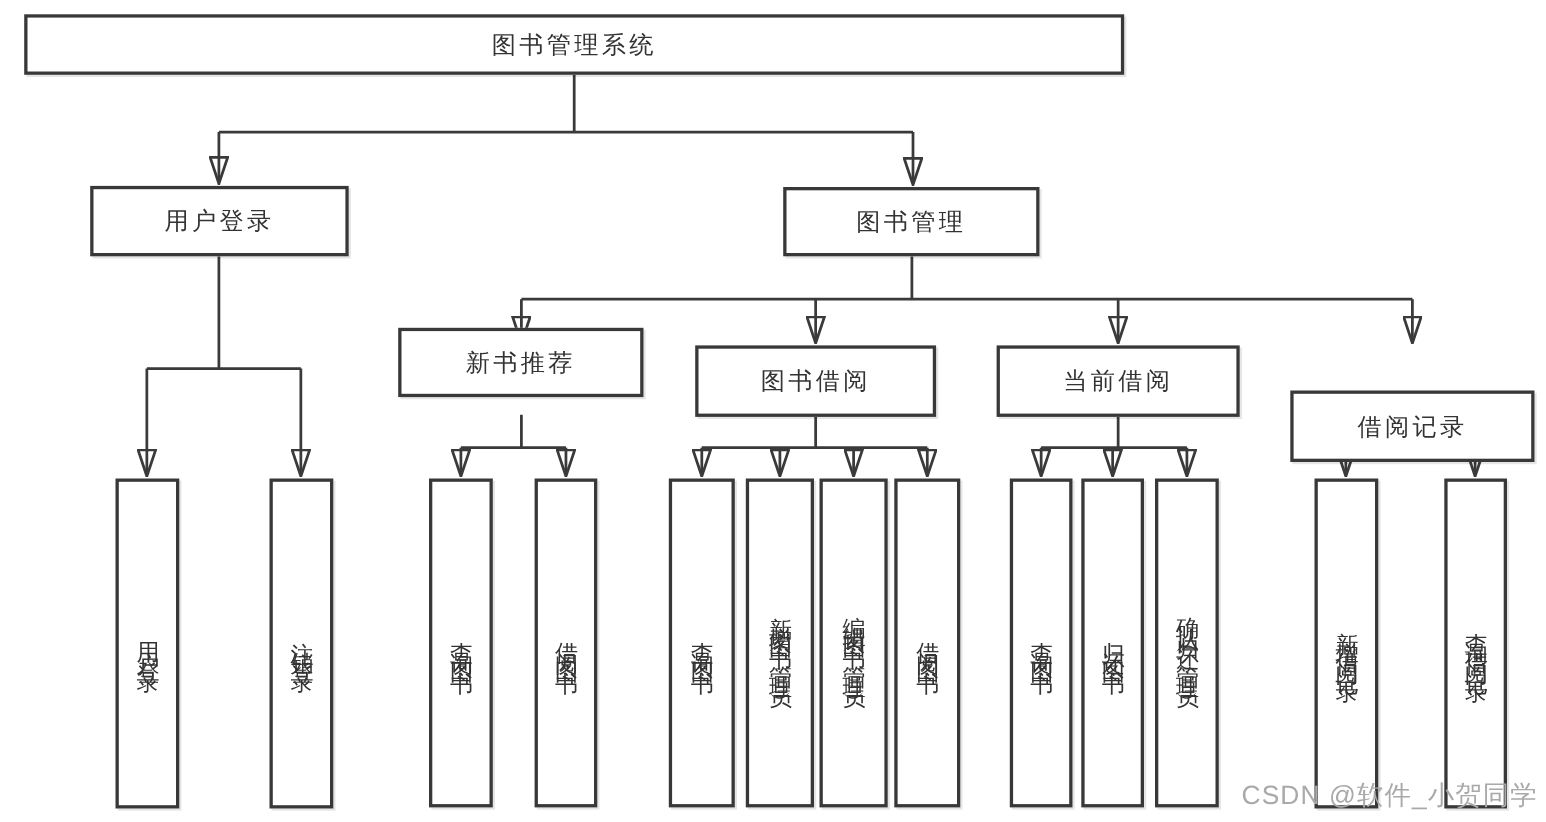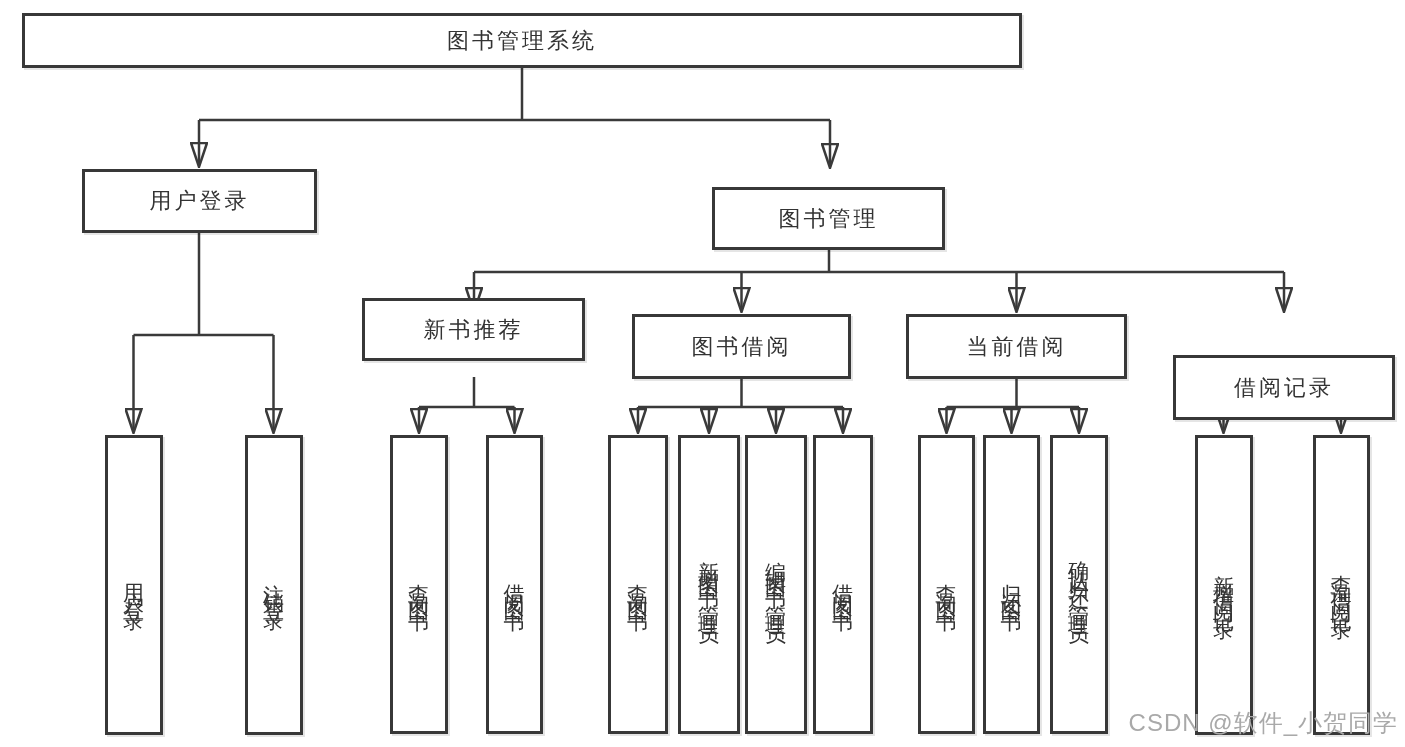--- a/index.html
+++ b/index.html
@@ -83,21 +83,21 @@
     <line x1="1079" y1="407" x2="1079" y2="431" marker-end="url(#arrow)"></line>
 
     <path d="M1284,377 L1284,406 M1223.5,406 L1341,406"></path>
     <line x1="1223.5" y1="406" x2="1223.5" y2="431" marker-end="url(#arrow)"></line>
     <line x1="1341" y1="406" x2="1341" y2="431" marker-end="url(#arrow)"></line>
   </svg>
 
   <div class="node h-node root-node" style="left:22px; top:13px; width:1000px; height:55px;">图书管理系统</div>
 
   <div class="node h-node" style="left:82px; top:169px; width:235px; height:64px;">用户登录</div>
-  <div class="node h-node" style="left:712px; top:187px; width:233px; height:63px;">图书管理</div>
+  <div class="node h-node" style="left:712px; top:170px; width:233px; height:63px;">图书管理</div>
 
   <div class="node h-node" style="left:362px; top:298px; width:223px; height:63px;">新书推荐</div>
   <div class="node h-node" style="left:632px; top:314px; width:219px; height:65px;">图书借阅</div>
   <div class="node h-node" style="left:906px; top:314px; width:221px; height:65px;">当前借阅</div>
   <div class="node h-node" style="left:1173px; top:312px; width:222px; height:65px;margin-top:43px;">借阅记录</div>
 
   <div class="node leaf" style="left:105px; top:435px; width:58px; height:300px;">
     <span class="vtext">用户登录</span>
   </div>
   <div class="node leaf" style="left:245px; top:435px; width:58px; height:300px;">

